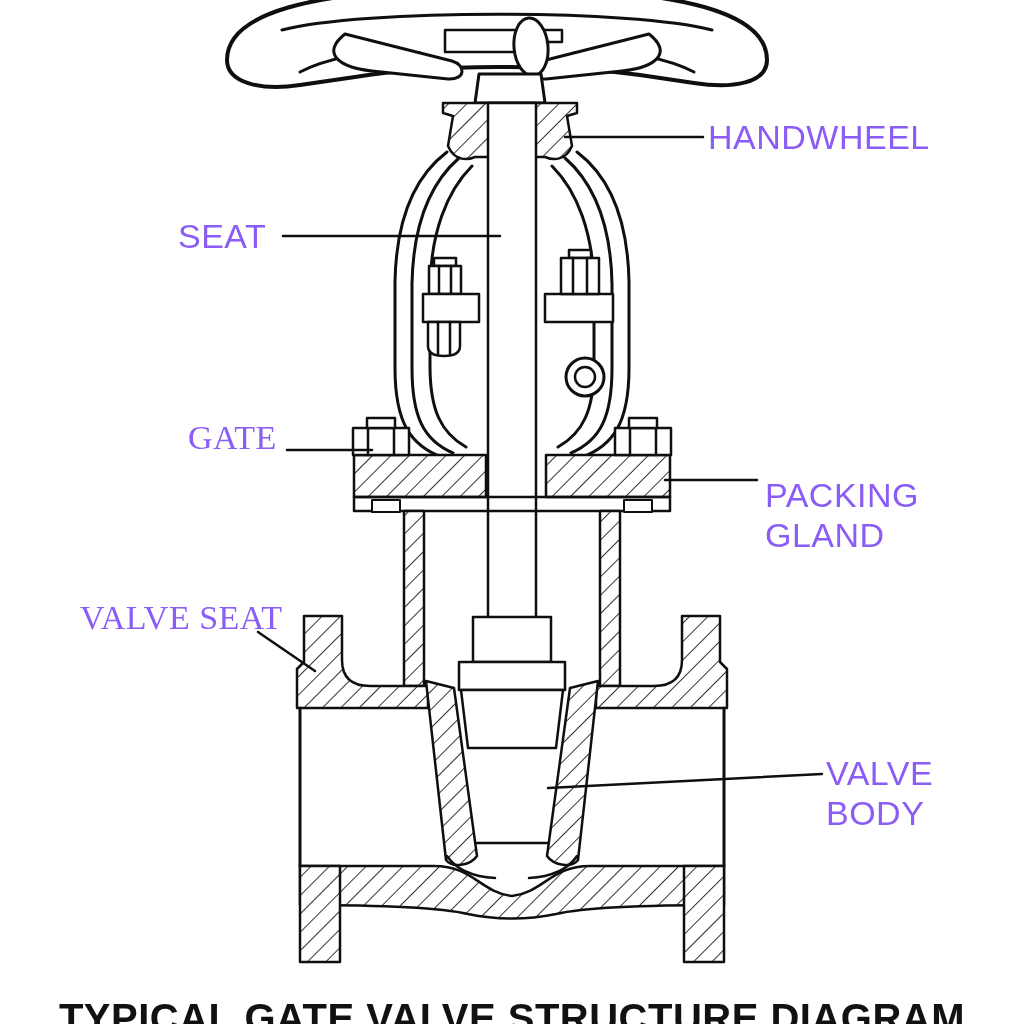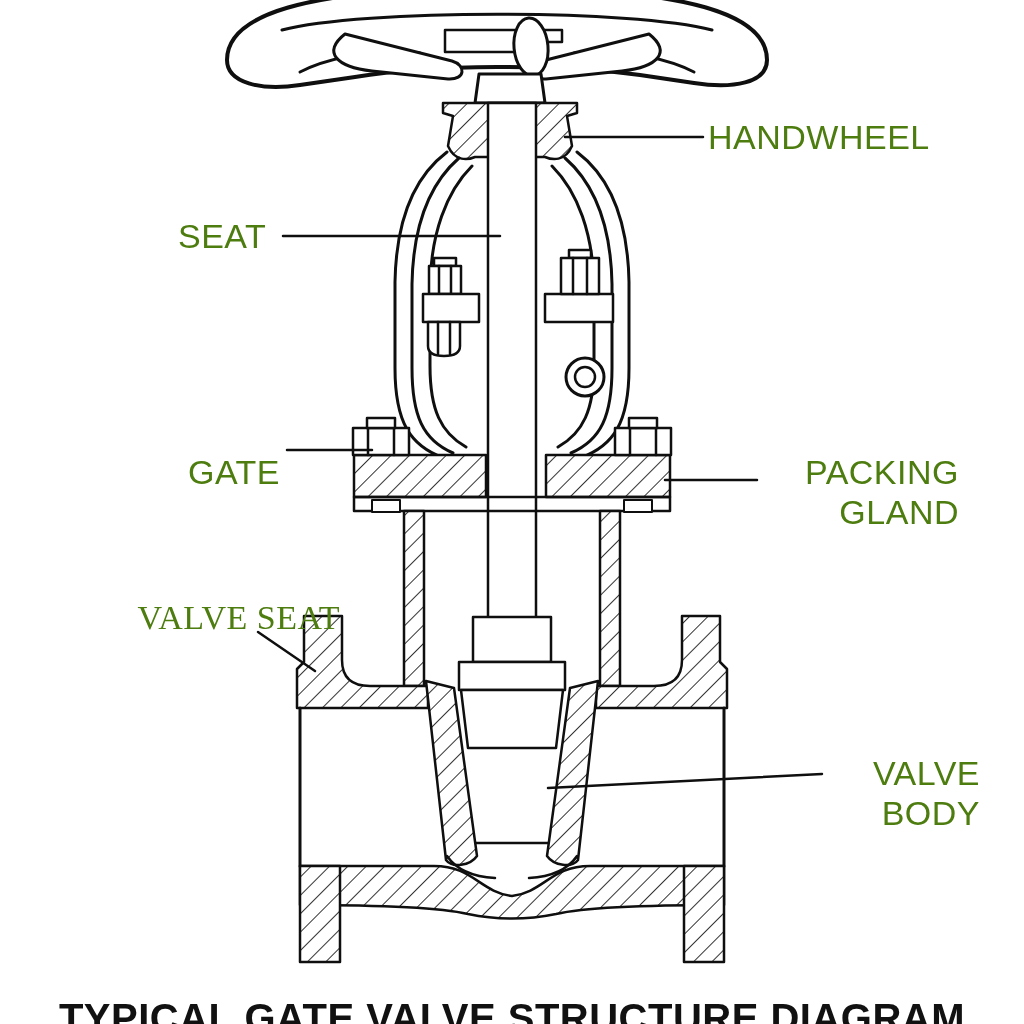--- a/index.html
+++ b/index.html
@@ -9,23 +9,22 @@
     font-family:"Liberation Sans", sans-serif;
   }
   #stage{position:absolute;inset:0;}
   svg{position:absolute;left:0;top:0;}
   .callout{
     position:absolute;
     font-size:34px;
     line-height:40px;
     font-weight:500;
     letter-spacing:0.5px;
-    color:#4d7c0f;
+    color:#8b5cf6;
     white-space:pre-wrap;
-    text-align:right;
   }
   .title{
     position:absolute;
     left:0;right:0;top:996px;
     text-align:center;
     font-size:40px;
     font-weight:600;
     letter-spacing:0.5px;
     color:#111111;
     white-space:nowrap;
@@ -144,22 +143,22 @@
         <line x1="258" y1="632" x2="315" y2="671"></line>
         <line x1="822" y1="774" x2="548" y2="788"></line>
       </g>
     </g>
   </svg>
 
   <div class="callout" style="left:708px;top:117px;">HANDWHEEL</div>
 
   <div class="callout" style="left:178px;top:216px;">SEAT</div>
 
-  <div class="callout" style="left:188px;top:452px;">GATE</div>
+  <div class="callout" style="left:188px;top:418px;font-family:Liberation Serif, serif;">GATE</div>
 
-  <div class="callout" style="left:765px;top:452px;width:178px;margin-left:16px;">PACKING GLAND</div>
+  <div class="callout" style="left:765px;top:475px;width:178px;">PACKING GLAND</div>
 
   <div class="callout" style="left:80px;top:598px;width:260px;font-family:Liberation Serif, serif;">VALVE SEAT</div>
 
-  <div class="callout" style="left:826px;top:753px;width:130px;margin-left:24px;">VALVE BODY</div>
+  <div class="callout" style="left:826px;top:753px;width:130px;">VALVE BODY</div>
 
   <div class="title">TYPICAL GATE VALVE STRUCTURE DIAGRAM</div>
 </div>
 
 </body></html>

